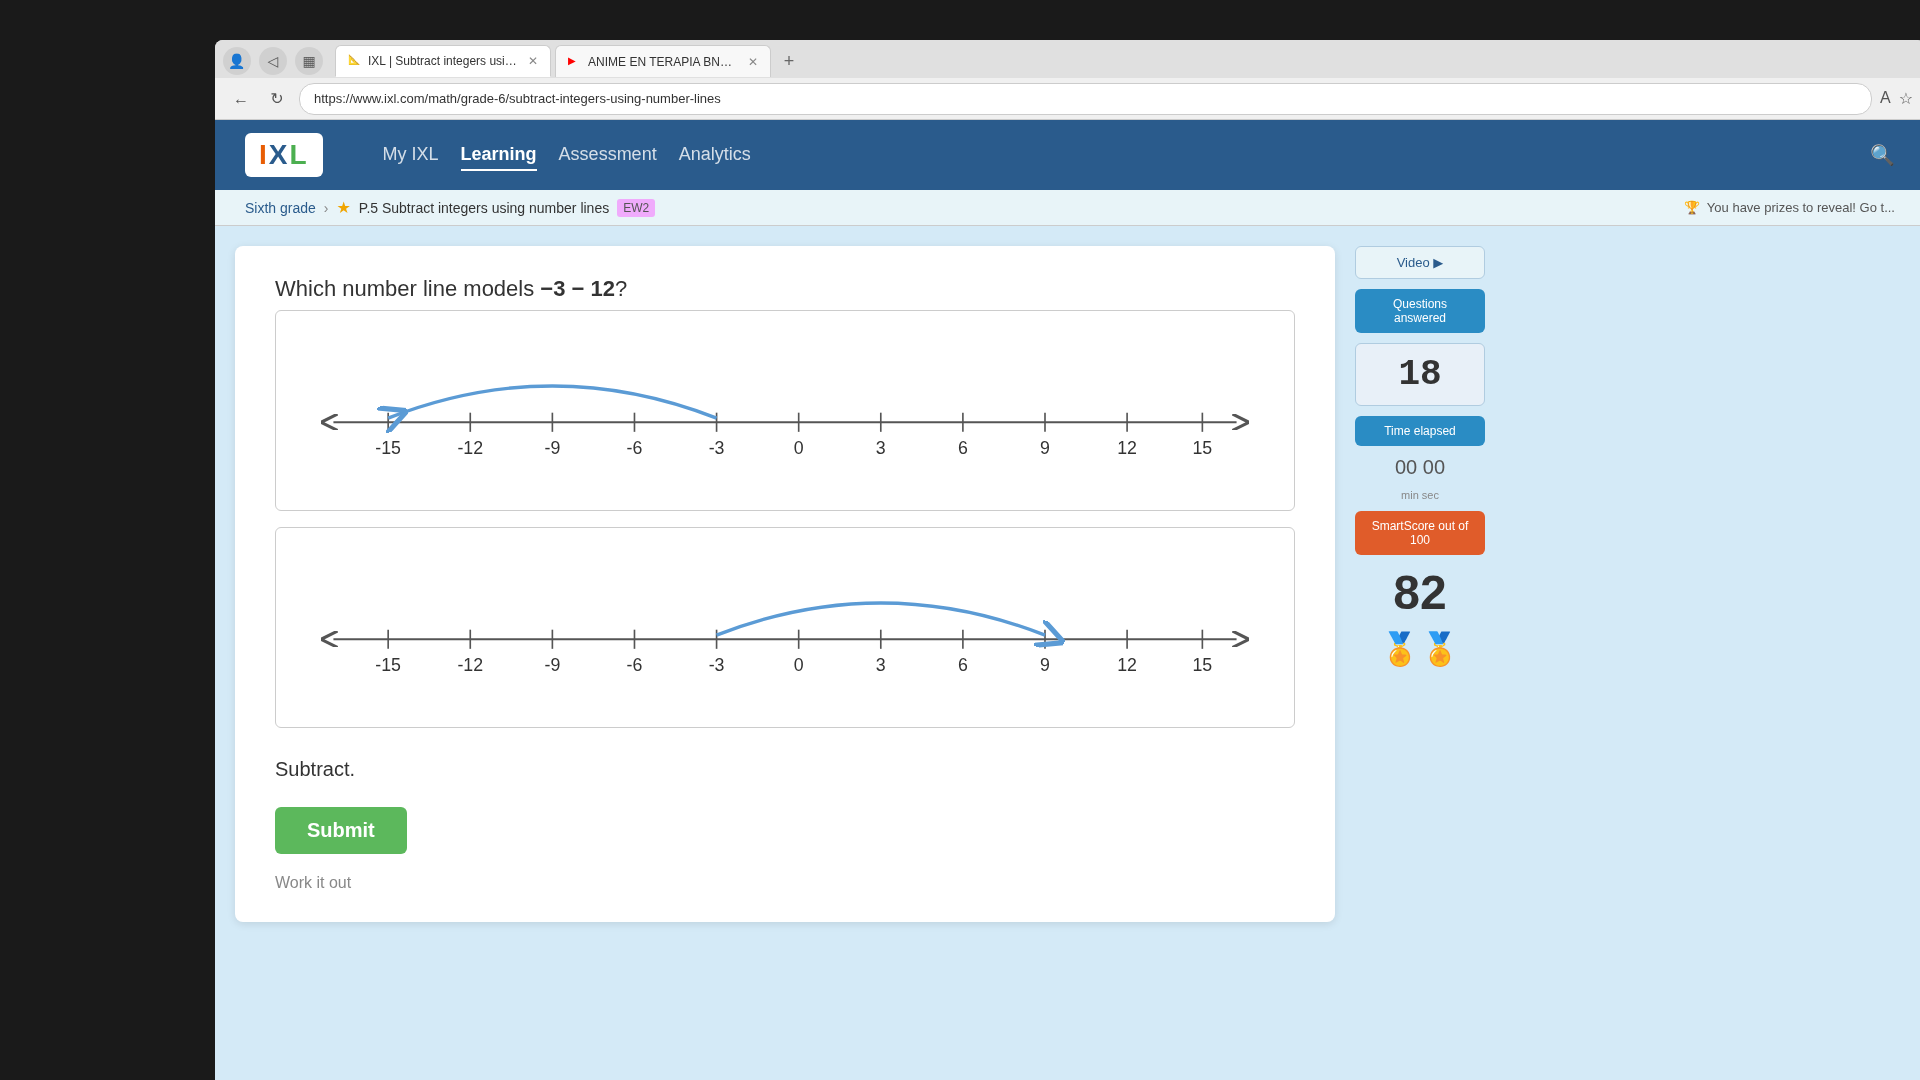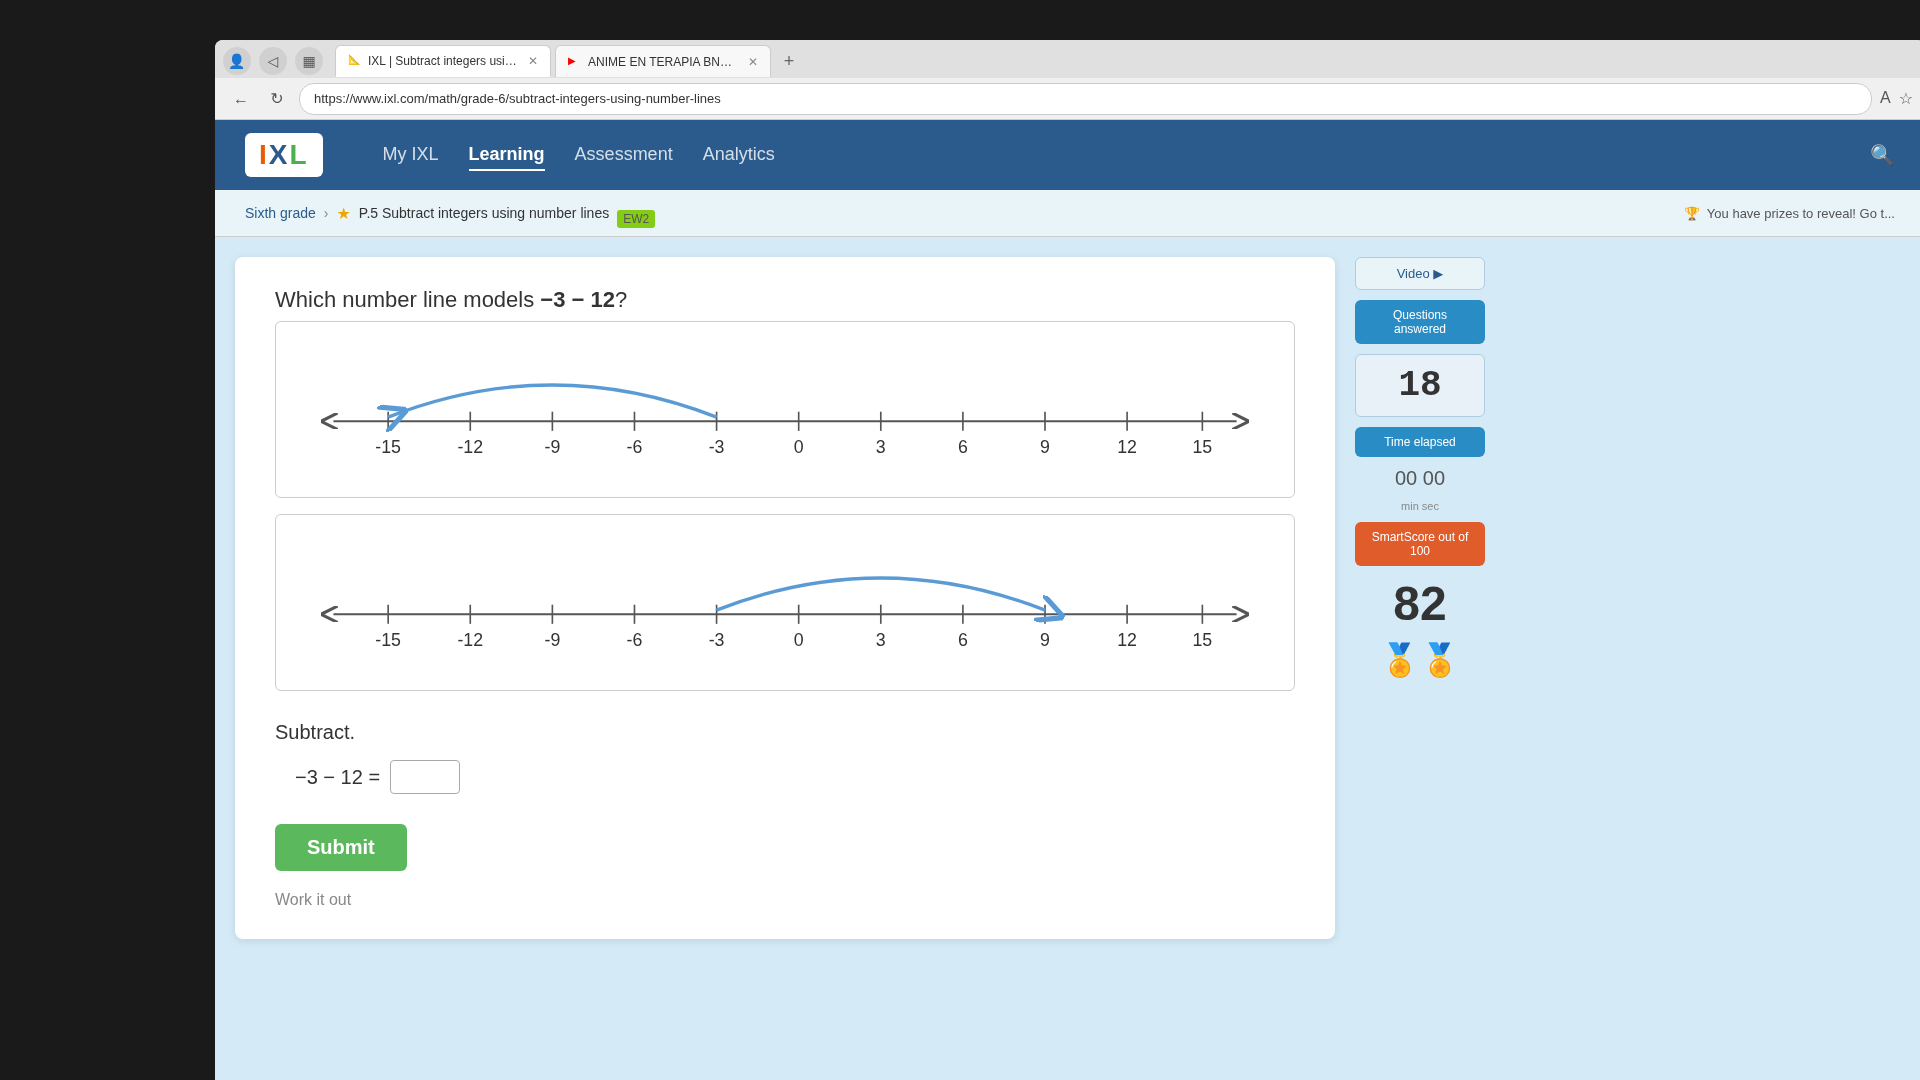--- a/index.html
+++ b/index.html
@@ -175,21 +175,21 @@
       font-weight: 900;
       letter-spacing: 2px;
     }
 
     .ixl-logo .i-letter { color: #e85d04; }
     .ixl-logo .x-letter { color: #2a5b8c; }
     .ixl-logo .l-letter { color: #4caf50; }
 
     .ixl-nav {
       display: flex;
-      gap: 30px;
+      gap: 22px;
       margin-left: 20px;
     }
 
     .ixl-nav-item {
       color: rgba(255,255,255,0.8);
       font-size: 18px;
       cursor: pointer;
       padding: 4px 0;
     }
 
@@ -223,26 +223,25 @@
       cursor: pointer;
     }
 
     .breadcrumb-sep { color: #888; }
 
     .breadcrumb-star { color: #f0a500; font-size: 16px; }
 
     .breadcrumb-topic { color: #333; font-weight: 500; }
 
     .breadcrumb-code {
-      background: #84cc16;
+      background: #f0abfc;
       color: #555;
       font-size: 12px;
       padding: 2px 6px;
       border-radius: 3px;
-      margin-top: 12px;
     }
 
     .prize-banner {
       margin-left: auto;
       color: #555;
       font-size: 13px;
       display: flex;
       align-items: center;
       gap: 6px;
     }
@@ -271,21 +270,21 @@
     }
 
     .question-text .equation {
       font-weight: bold;
     }
 
     
     .number-line-container {
       border: 1px solid #ccc;
       border-radius: 6px;
-      padding: 24px 30px;
+      padding: 36px 30px;
       margin-bottom: 16px;
       background: #fff;
       cursor: pointer;
     }
 
     .number-line-svg {
       width: 100%;
     }
 
     
@@ -583,24 +582,20 @@
             <text x="600" y="78" text-anchor="middle" font-size="13" fill="#333">12</text>
             <line x1="655" y1="48" x2="655" y2="62" stroke="#555" stroke-width="1.2"></line>
             <text x="655" y="78" text-anchor="middle" font-size="13" fill="#333">15</text>
 
             <path d="M300,52 Q420,5 540,52" fill="none" stroke="#5b9bd5" stroke-width="2.5" marker-end="url(#arc-arrow-right2)"></path>
           </svg>
         </div>
 
         <div class="subtract-section">
           <div class="subtract-label">Subtract.</div>
-          <div class="subtract-equation">
-            <span>−3 − 12 =</span>
-            <input class="answer-input" type="text" style="">
-          </div>
           <button class="submit-btn">Submit</button>
         </div>
 
         <div class="work-it-out">Work it out</div>
 
       </div>
 
       <div class="right-panel">
         <div class="video-btn">Video ▶</div>
         <div class="questions-answered-btn">

